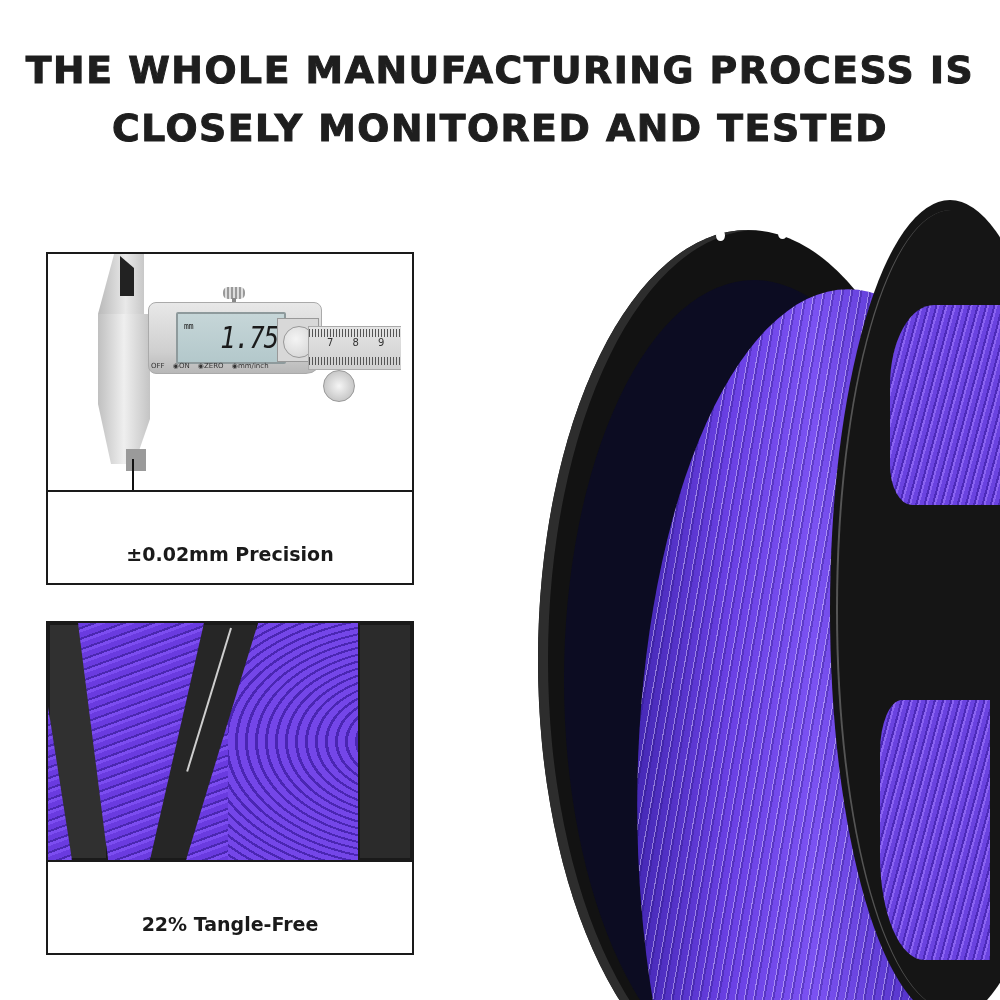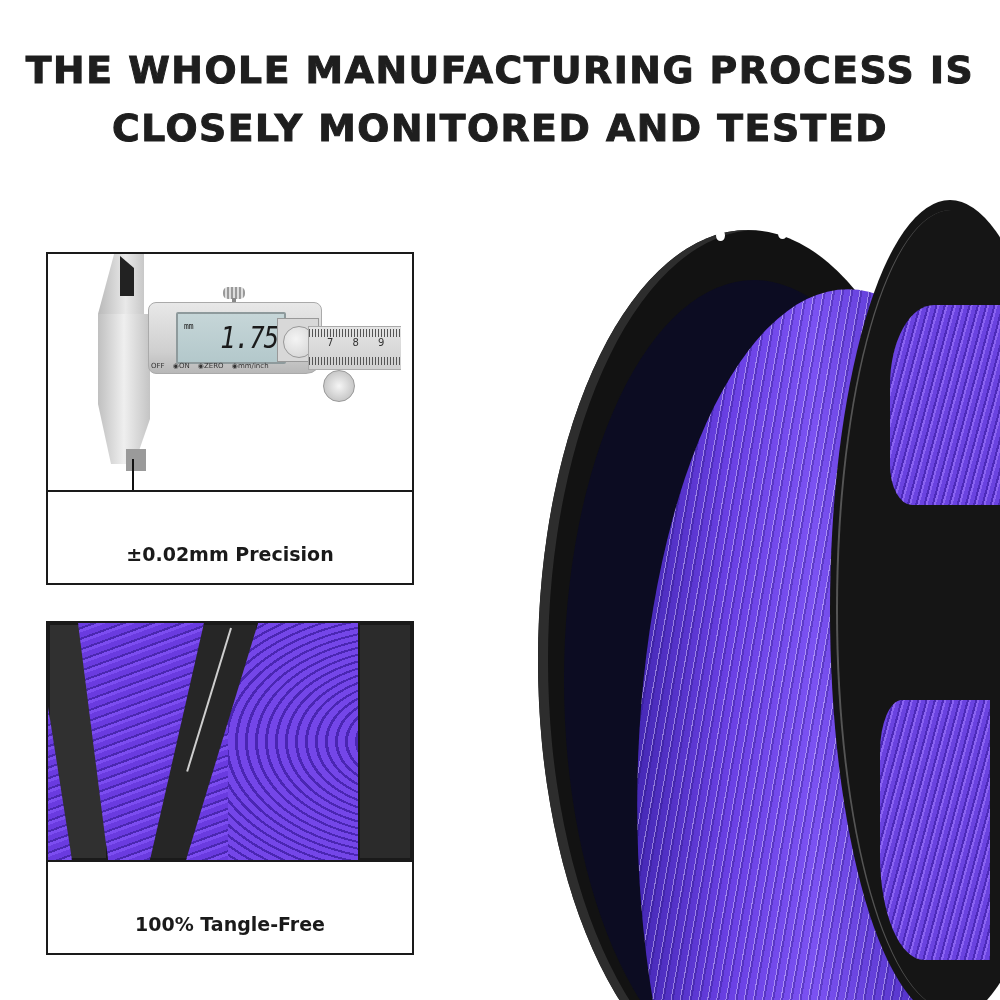--- a/index.html
+++ b/index.html
@@ -165,21 +165,21 @@
 
 <div class="card" id="card2">
   <div class="card-img">
     <div class="tf-purple"></div>
     <div class="tf-purple-right"></div>
     <div class="tf-spoke tf-v3"></div>
     <div class="tf-spoke tf-v2"></div>
     <div class="tf-spoke tf-right"></div>
     <div class="tf-hl"></div>
   </div>
-  <div class="card-caption">100% Tangle-Free</div>
+  <div class="card-caption">22% Tangle-Free</div>
 </div>
 
 <div class="spool">
   <div class="spool-flange-back"></div>
   <div class="spool-inner-dark"></div>
   <div class="spool-filament"></div>
   <div class="spool-mount-hole" style="left:186px; top:30px;"></div>
   <div class="spool-mount-hole" style="left:248px; top:28px;"></div>
   <div class="spool-flange-front"></div>
   <div class="spool-window spool-win1"></div>

